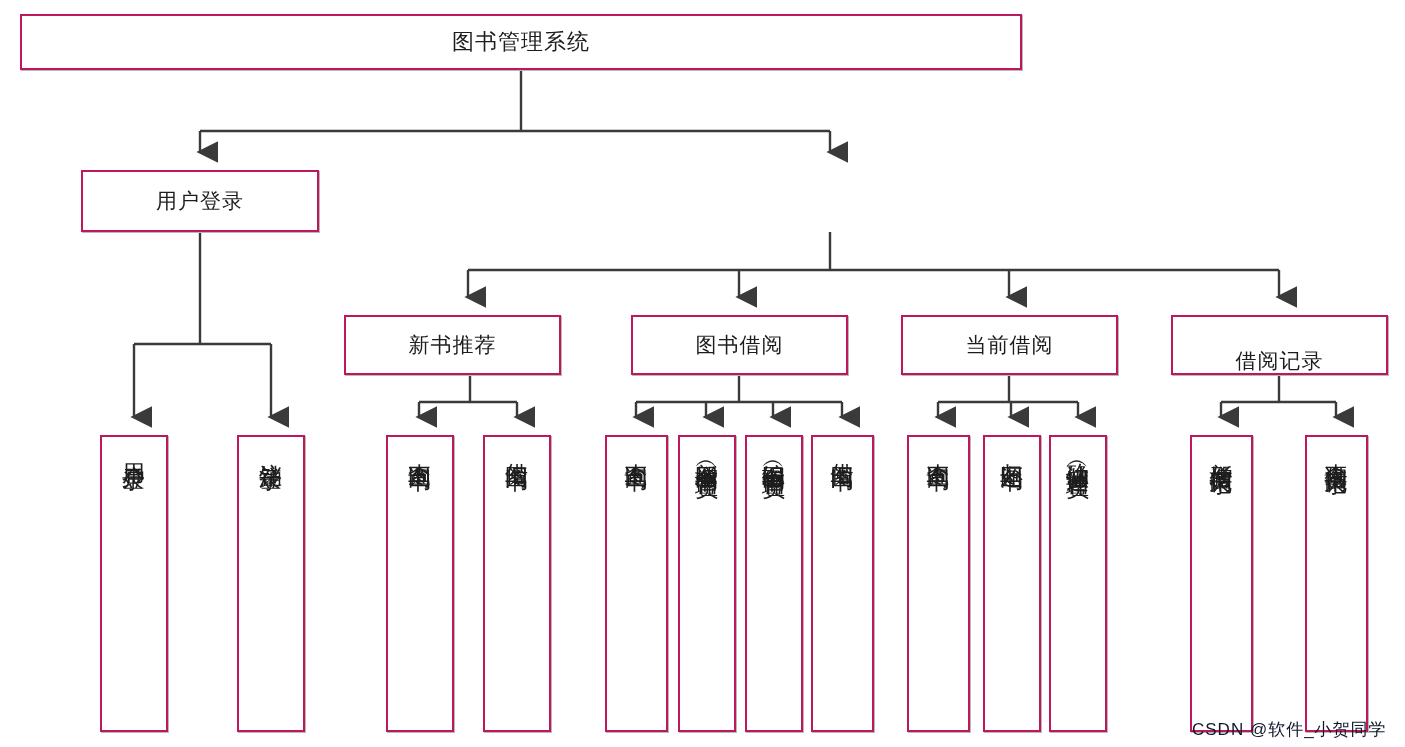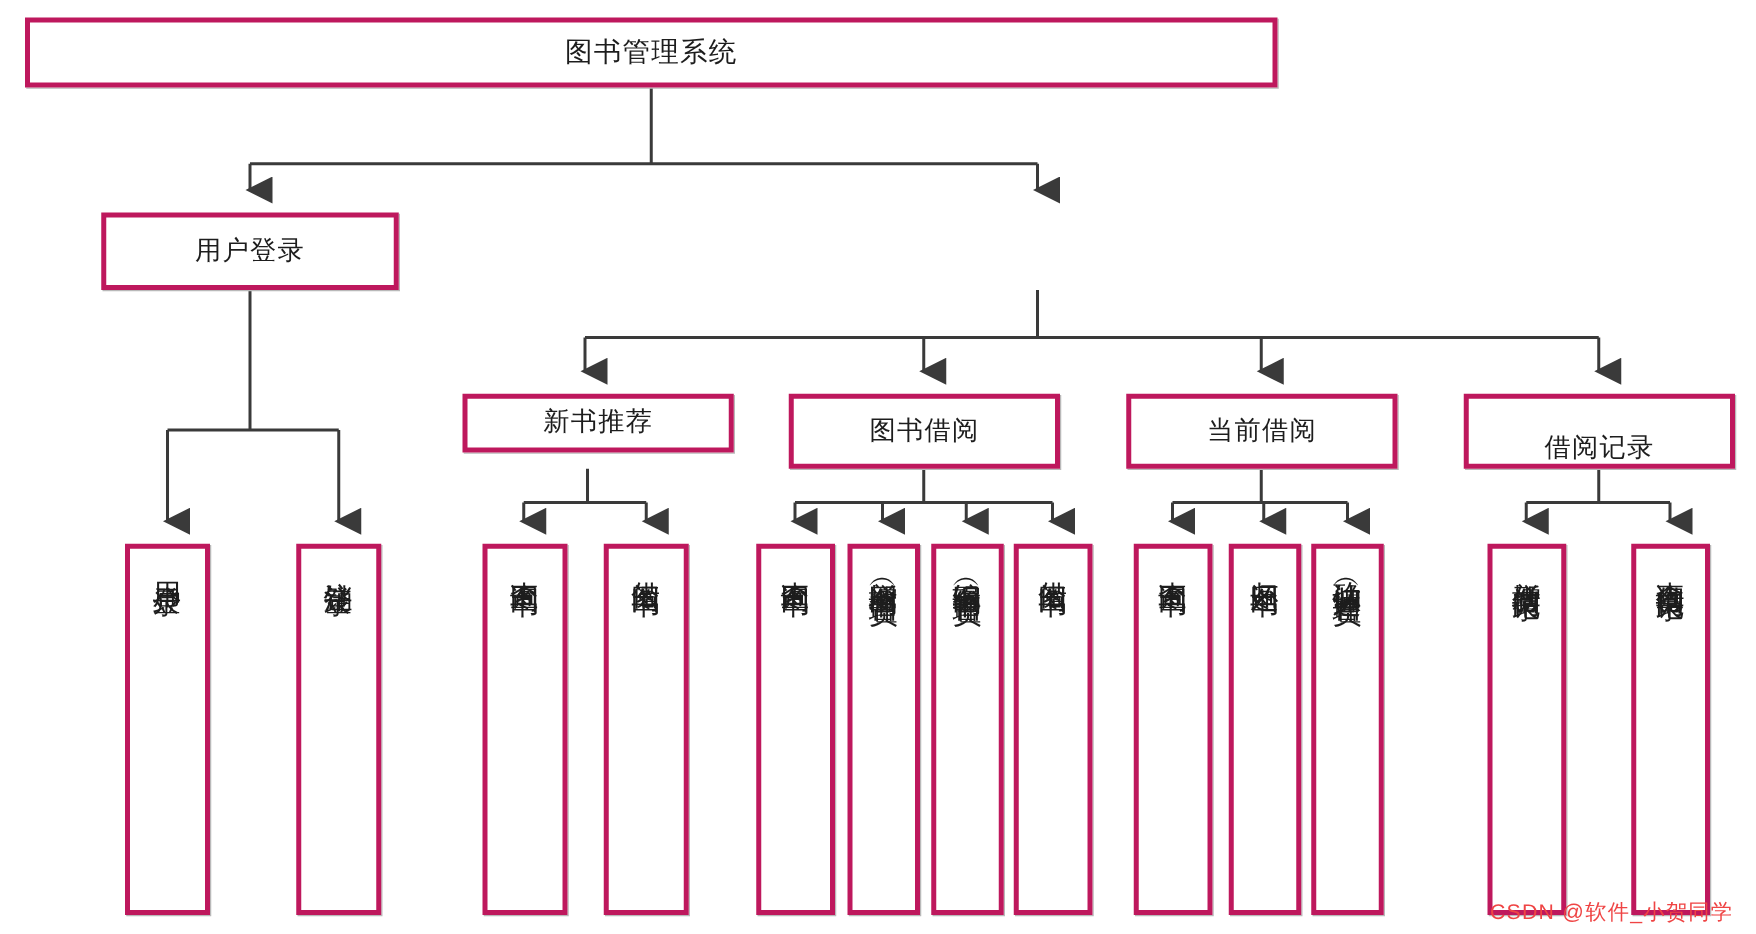--- a/index.html
+++ b/index.html
@@ -17,21 +17,21 @@
   svg#wires{
     position:absolute;
     left:0; top:0;
     width:1405px; height:747px;
     pointer-events:none;
   }
   .node{
     position:absolute;
     box-sizing:border-box;
     background:#ffffff;
-    border:4px solid #be185d;
+    border:2px solid #be185d;
     box-shadow:1px 1px 0 #b9b9b9;
     display:flex;
     align-items:center;
     justify-content:center;
   }
   .node .label{
     font-size:21px;
     line-height:1.15;
     letter-spacing:1px;
     color:#1d1d1d;
@@ -49,21 +49,21 @@
     text-orientation:upright;
     font-size:23px;
     line-height:1.05;
     letter-spacing:2px;
     white-space:normal;
     max-height:100%;
   }
   .watermark{
     position:absolute;
     font-size:17px;
-    color:#ef4444;
+    color:#0f172a;
     letter-spacing:1px;
     white-space:nowrap;
   }
 </style>
 </head>
 <body>
 
 <div id="stage">
 
   <svg id="wires" viewBox="0 0 1405 747" xmlns="http://www.w3.org/2000/svg">
@@ -117,21 +117,21 @@
   </svg>
 
   <div class="node root" style="left: 20px; top: 14px; width: 1002px; height: 56px;">
     <span class="label">图书管理系统</span>
   </div>
 
   <div class="node l1" style="left: 81px; top: 170px; width: 238px; height: 62px;">
     <span class="label">用户登录</span>
   </div>
 
-  <div class="node l2" style="left: 370px; top: 315px; width: 217px; height: 47px;">
+  <div class="node l2" style="left: 344px; top: 315px; width: 217px; height: 60px;">
     <span class="label">新书推荐</span>
   </div>
   <div class="node l2" style="left: 901px; top: 315px; width: 217px; height: 60px;">
     <span class="label">当前借阅</span>
   </div>
   <div class="node l2" style="left: 631px; top: 315px; width: 217px; height: 60px;">
     <span class="label">图书借阅</span>
   </div>
   <div class="node l2" style="left: 1171px; top: 315px; width: 217px; height: 60px; align-items: flex-end;">
     <span class="label">借阅记录</span>

